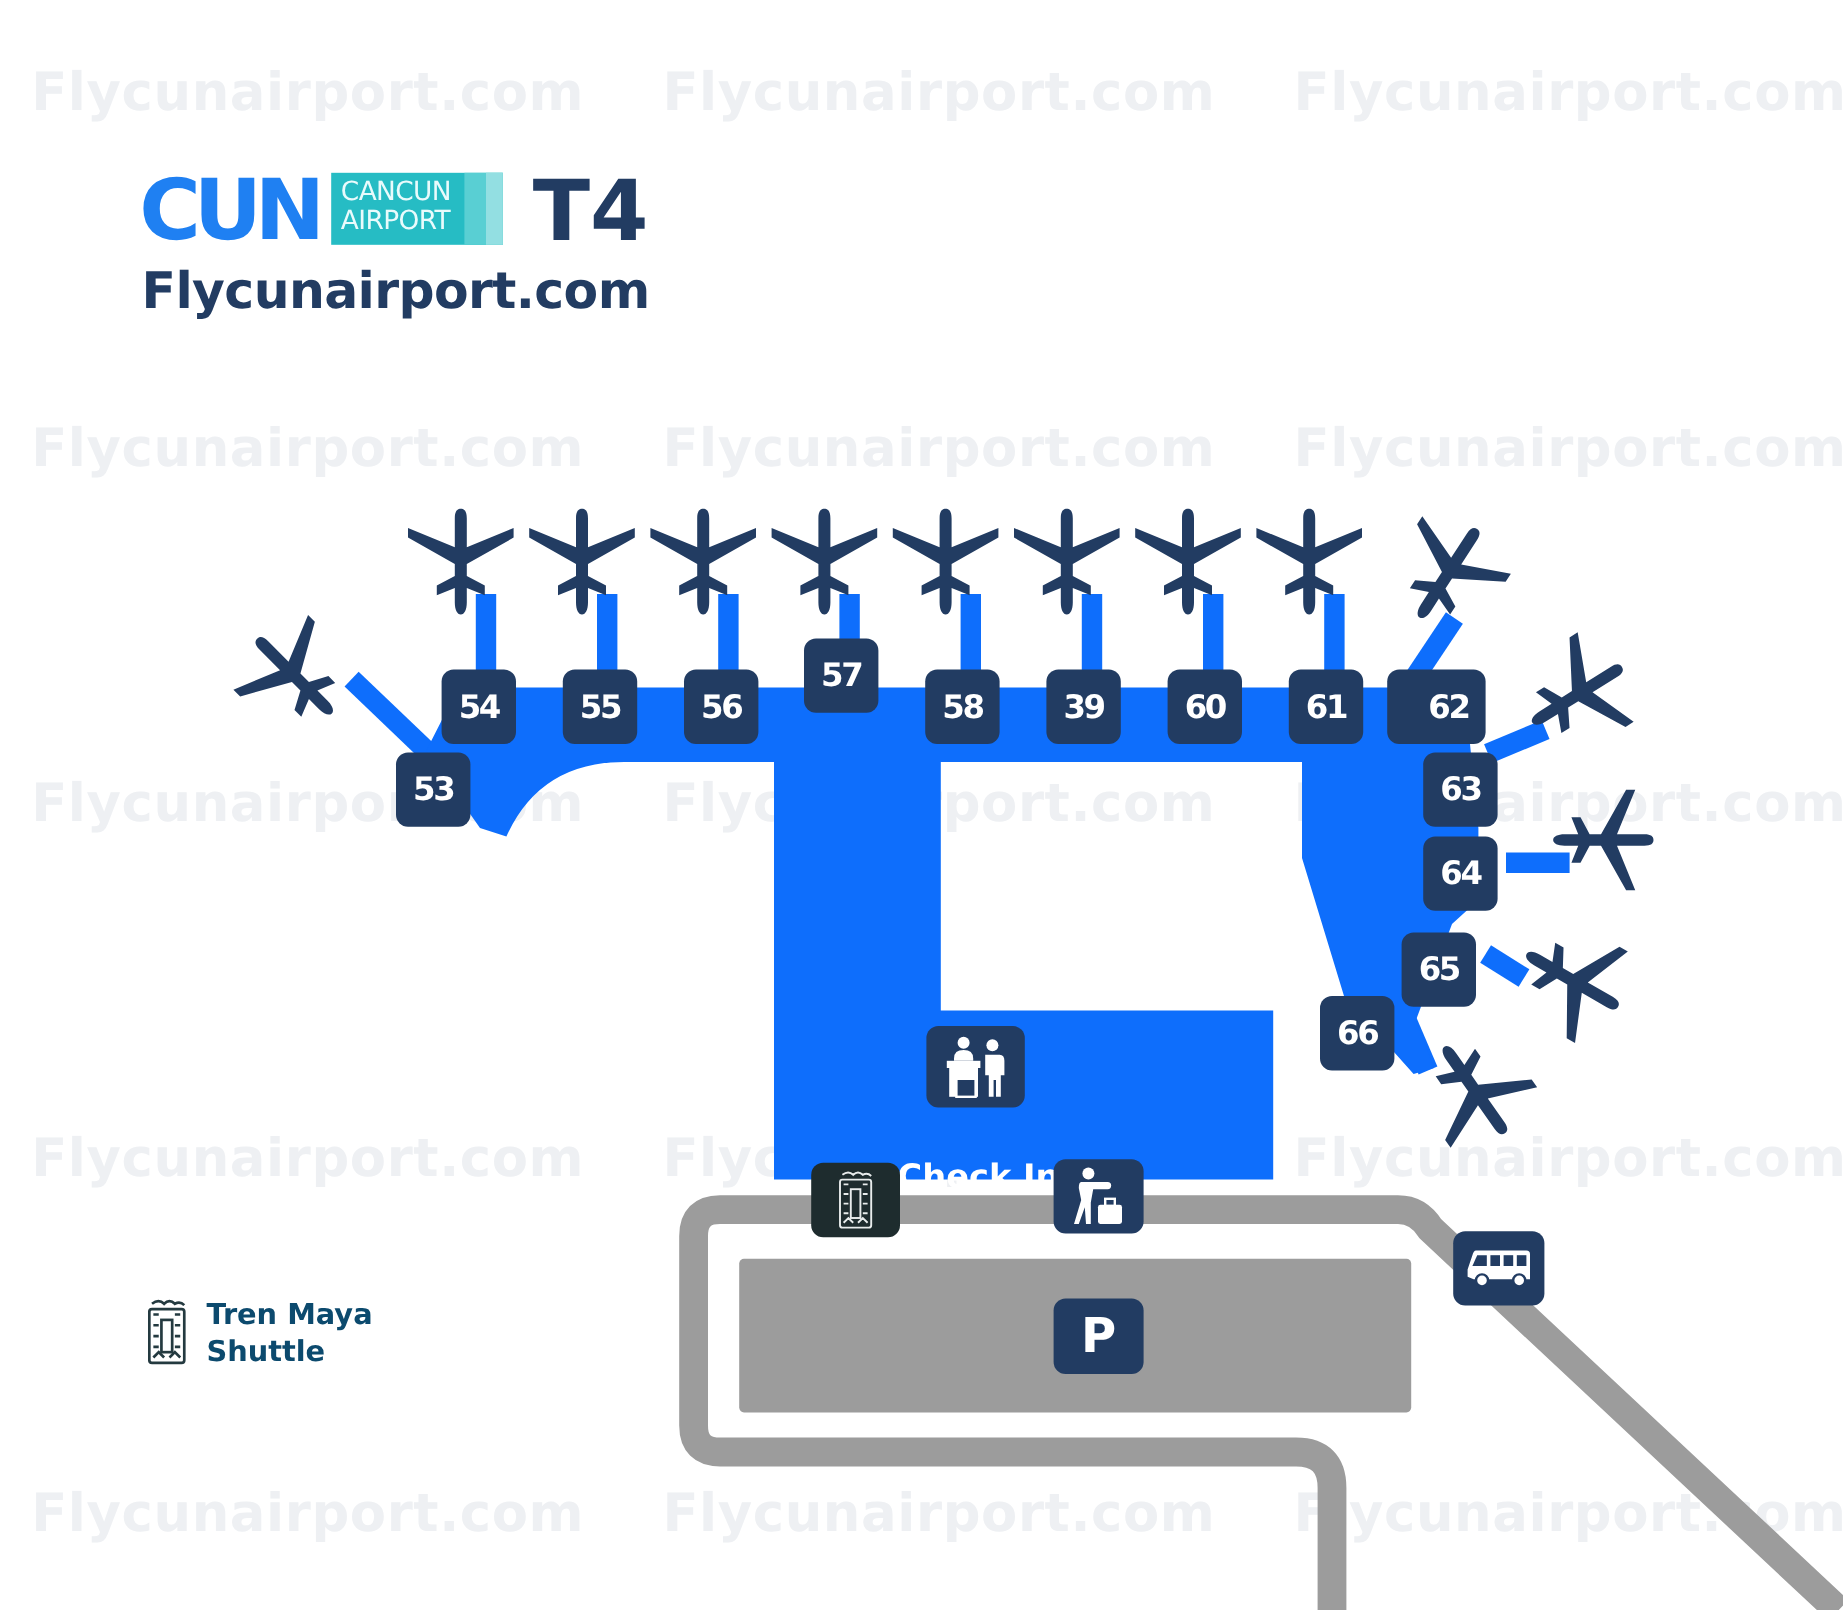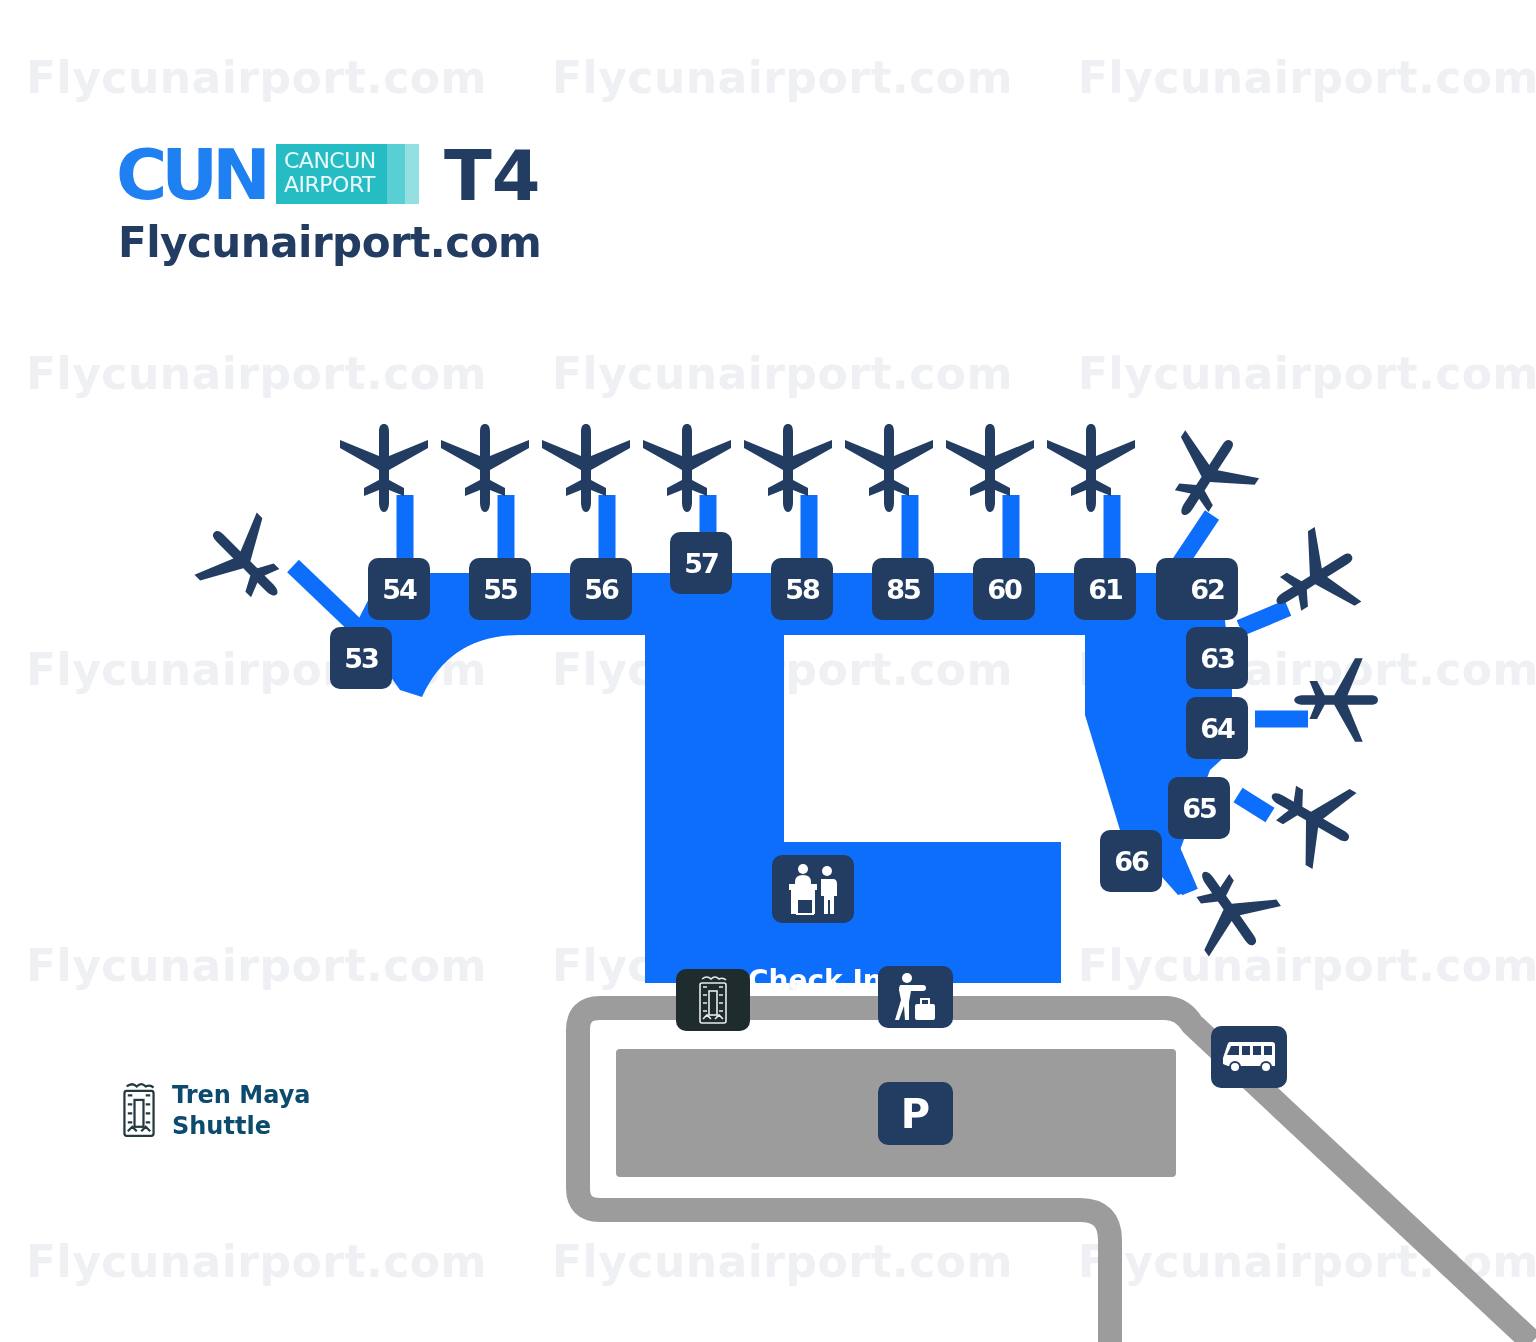--- a/index.html
+++ b/index.html
@@ -105,21 +105,21 @@
   <div class="site">Flycunairport.com</div>
 </div>
 
 <div id="gates">
     <div class="gate" style="left: 330px; top: 627px;">53</div>
     <div class="gate" style="left: 368px; top: 558px;">54</div>
     <div class="gate" style="left: 469px; top: 558px;">55</div>
     <div class="gate" style="left: 570px; top: 558px;">56</div>
     <div class="gate" style="left: 670px; top: 532px;">57</div>
     <div class="gate" style="left: 771px; top: 558px;">58</div>
-    <div class="gate" style="left: 872px; top: 558px;">85</div>
+    <div class="gate" style="left: 872px; top: 558px;">39</div>
     <div class="gate" style="left: 973px; top: 558px;">60</div>
     <div class="gate" style="left: 1074px; top: 558px;">61</div>
     <div class="gate" style="left: 1156px; top: 558px; padding-left: 20px;">62</div>
     <div class="gate" style="left: 1186px; top: 627px;">63</div>
     <div class="gate" style="left: 1186px; top: 697px;">64</div>
     <div class="gate" style="left: 1168px; top: 762px; margin-top: 15px;">65</div>
     <div class="gate" style="left: 1100px; top: 830px;">66</div>
   </div>
 
 <div class="iconbox" style="left:772px;top:855px;width:82px;height:68px;background:#223c62;">

